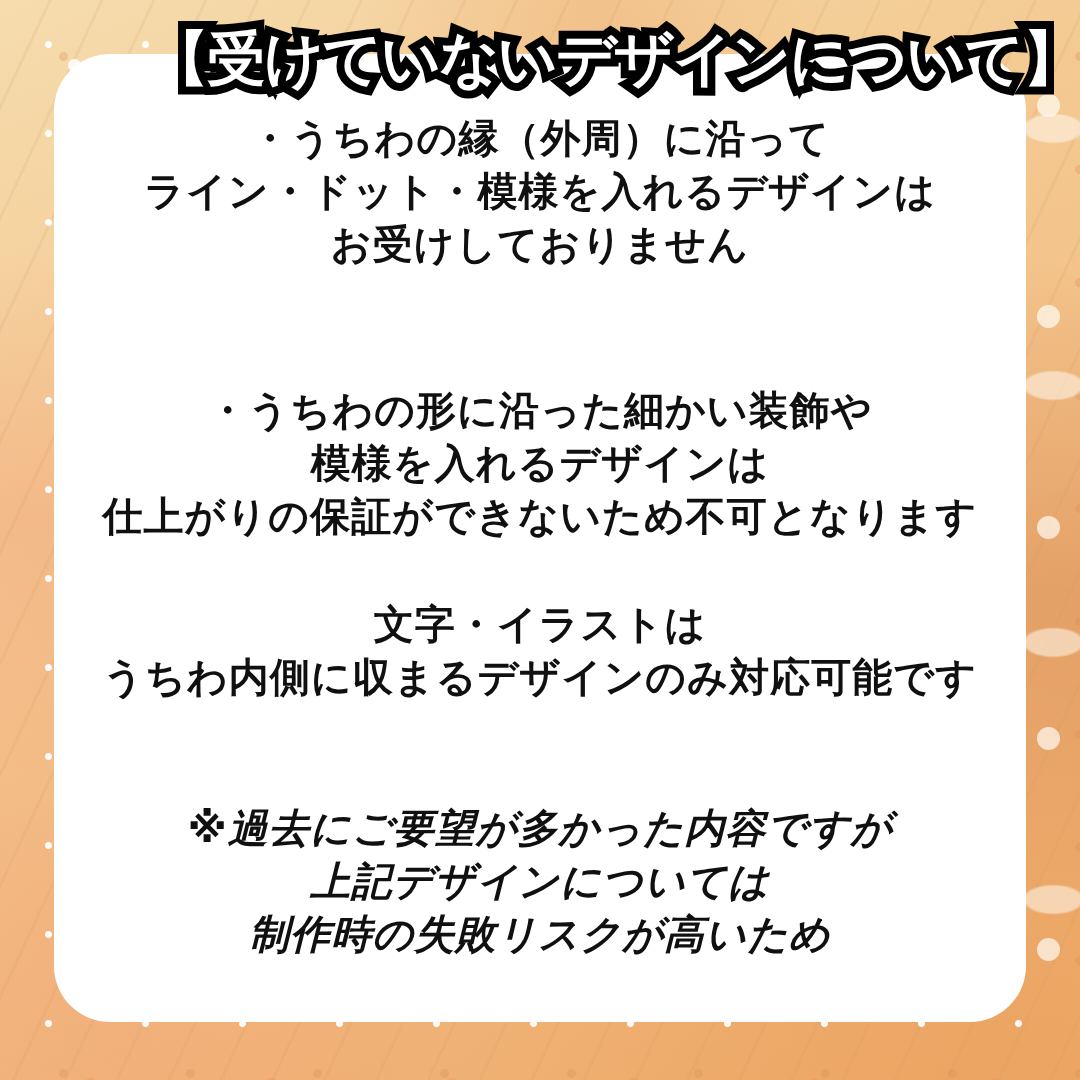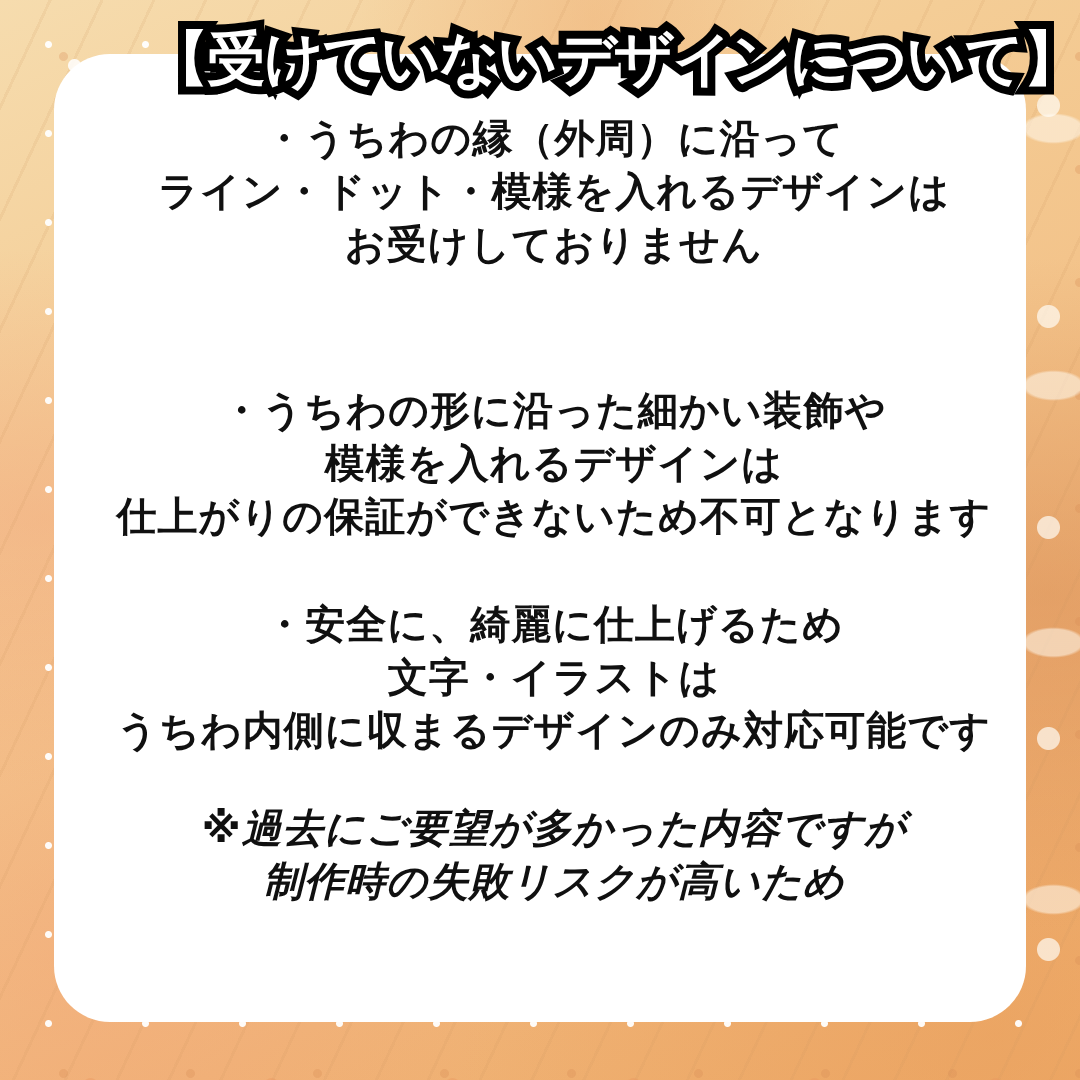--- a/index.html
+++ b/index.html
@@ -53,21 +53,21 @@
   }
   .title .layer{position:absolute;left:0;top:8px;width:100%;text-align:right;}
   .title .title-stroke{
     color:#000;
     -webkit-text-stroke:16px #000;
     text-shadow:
       -4px -4px 0 #000, 4px -4px 0 #000, -4px 4px 0 #000, 4px 4px 0 #000,
       -5px 0 0 #000, 5px 0 0 #000, 0 -5px 0 #000, 0 5px 0 #000;
   }
   .title .title-fill{color:#ffffff;}
-  .body-text{position:absolute;z-index:2;left:68px;top:0;width:972px;height:960px;}
+  .body-text{position:absolute;z-index:2;left:54px;top:0;width:972px;height:960px;}
   .para{
     position:absolute;left:0;width:100%;margin:0;
     text-align:center;color:#101010;
     font-size:40px;font-weight:700;line-height:53px;letter-spacing:1px;
   }
   .para .line{display:block;white-space:nowrap;}
   .p1{top:112px;}
   .p2{top:384px;}
   .p3{top:598px;}
   .p4{top:802px;font-style:italic;}
@@ -94,24 +94,24 @@
       <span class="line">お受けしておりません</span>
     </p>
 
     <p class="para p2">
       <span class="line">・うちわの形に沿った細かい装飾や</span>
       <span class="line">模様を入れるデザインは</span>
       <span class="line">仕上がりの保証ができないため不可となります</span>
     </p>
 
     <p class="para p3">
-      <span class="line">・安全に、綺麗に仕上げるため</span>
       <span class="line">文字・イラストは</span>
       <span class="line">うちわ内側に収まるデザインのみ対応可能です</span>
     </p>
 
     <p class="para p4">
       <span class="line">※過去にご要望が多かった内容ですが</span>
+      <span class="line">上記デザインについては</span>
       <span class="line">制作時の失敗リスクが高いため</span>
     </p>
 
   </div>
 </div>
 
 </body></html>

